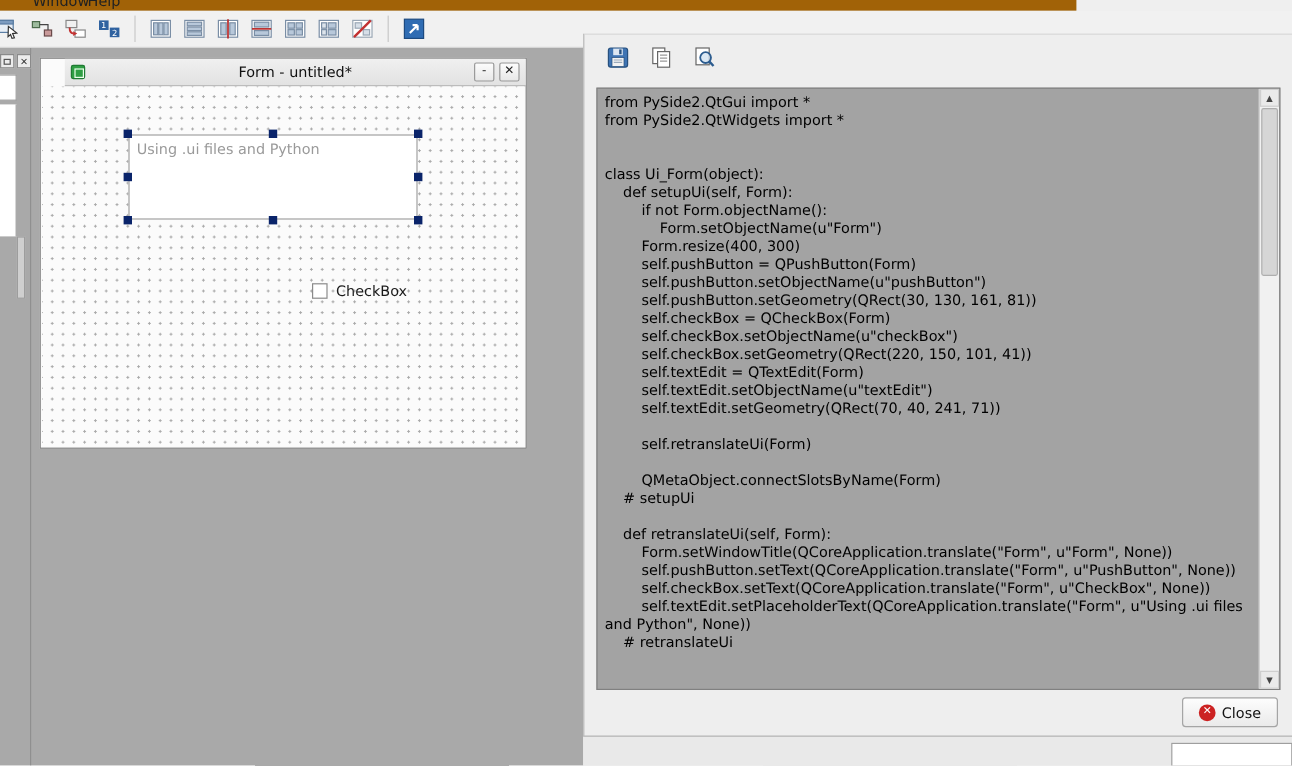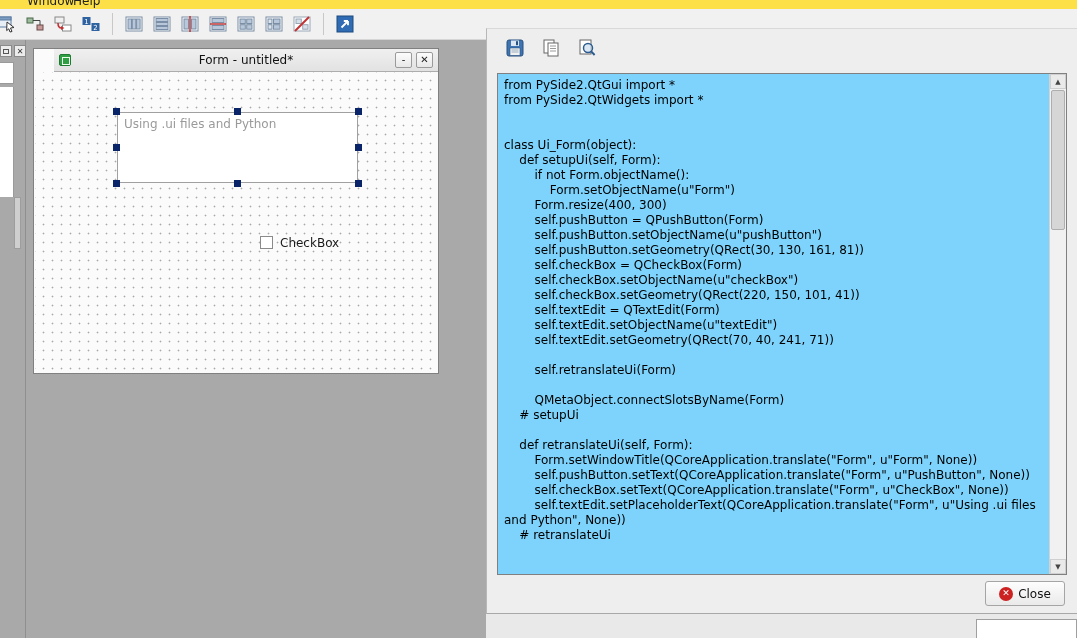--- a/index.html
+++ b/index.html
@@ -5,21 +5,21 @@
   * { margin:0; padding:0; box-sizing:border-box; }
   html,body { width:1077px; height:638px; }
   body {
     position:relative; overflow:hidden;
     font-family:"DejaVu Sans","Liberation Sans",sans-serif;
     font-size:12px; color:#1a1a1a; background:#efefef;
   }
   .abs { position:absolute; }
 
   
-  .menubar { left:0; top:0; width:1077px; height:9px; background:#fde047; overflow:hidden; }
+  .menubar { left:0; top:0; width:897px; height:9px; background:#a16207; overflow:hidden; }
   .menu-item { position:absolute; top:-6px; font-size:12px; color:#222; }
 
   
   .toolbar { left:0; top:9px; width:1077px; height:31px; background:#f1f1f1;
              border-bottom:1px solid #d6d6d6; display:flex; align-items:center; padding:0 2px; }
   .tb-btn { width:28px; height:26px; display:flex; align-items:center; justify-content:center;
             border-radius:3px; flex:0 0 auto; }
   .tb-btn:first-child { margin-left:-9px; }
   .tb-sep { width:1px; height:22px; background:#c8c8c8; margin:0 7px; flex:0 0 auto; }
 
@@ -51,38 +51,38 @@
              background:linear-gradient(#fcfcfc,#e8e8e8); display:flex; align-items:center;
              justify-content:center; font-size:10px; line-height:1; color:#222; z-index:2; }
   .win-btn.close { font-weight:bold; font-size:10px; }
   .form-body { position:absolute; left:1px; top:23px; right:1px; bottom:1px;
                background-color:#fbfbfb;
                background-image:radial-gradient(#a9a9a9 0.9px, transparent 1.05px);
                background-size:9px 9px; background-position:4px 4px; }
 
   .w-textedit { position:absolute; left:72px; top:40px; width:241px; height:71px;
                 background:#fff; border:1px solid #a0a0a0; padding:4px 6px;
-                color:#9a9a9a; font-size:12px;margin-left:10px; }
+                color:#9a9a9a; font-size:12px; }
   .handle { position:absolute; width:7px; height:7px; background:#0a246a; }
   .w-push { position:absolute; left:32px; top:130px; width:161px; height:81px;
             background:linear-gradient(#ffffff,#ebebeb); border:1px solid #9f9f9f;
             border-radius:3px; display:flex; align-items:center; justify-content:center;
             font-size:12px; color:#111; }
   .w-check { position:absolute; left:222px; top:150px; width:101px; height:41px;
              display:flex; align-items:center; gap:7px; padding-left:3px; }
   .chk-box { width:13px; height:13px; background:#fff; border:1px solid #8a8a8a; }
 
   
   .dialog { left:486px; top:28px; width:591px; height:586px; background:#eeeeee;
             border-left:1px solid #b7b7b7; border-top:1px solid #d9d9d9;
             border-bottom:1px solid #a8a8a8; }
   .dlg-toolbar { position:absolute; left:14px; top:5px; display:flex; gap:8px; }
   .dlg-btn { width:28px; height:28px; display:flex; align-items:center; justify-content:center; border-radius:3px; }
   .code-wrap { position:absolute; left:10px; top:44px; width:570px; height:502px;
-               background:#7dd3fc; border:1px solid #808080; overflow:hidden; }
+               background:#a3a3a3; border:1px solid #808080; overflow:hidden; }
   .code-pre { position:absolute; left:0; top:0; right:17px; bottom:0; padding:4px 2px 4px 6px;
               font-family:"DejaVu Sans","Liberation Sans",sans-serif;
               font-size:12px; line-height:15px; white-space:pre; color:#000; overflow:hidden; }
   .vscroll { position:absolute; top:0; right:0; width:17px; bottom:0; background:#f1f1f1;
              border-left:1px solid #d2d2d2; }
   .sb-arrow { position:absolute; left:0; width:16px; height:15px; display:flex; align-items:center;
               justify-content:center; font-size:7px; color:#444; background:#eaeaea;
               border:1px solid #cfcfcf; }
   .sb-up { top:0; }  .sb-down { bottom:0; }
   .sb-thumb { position:absolute; left:1px; top:16px; width:14px; height:140px;

